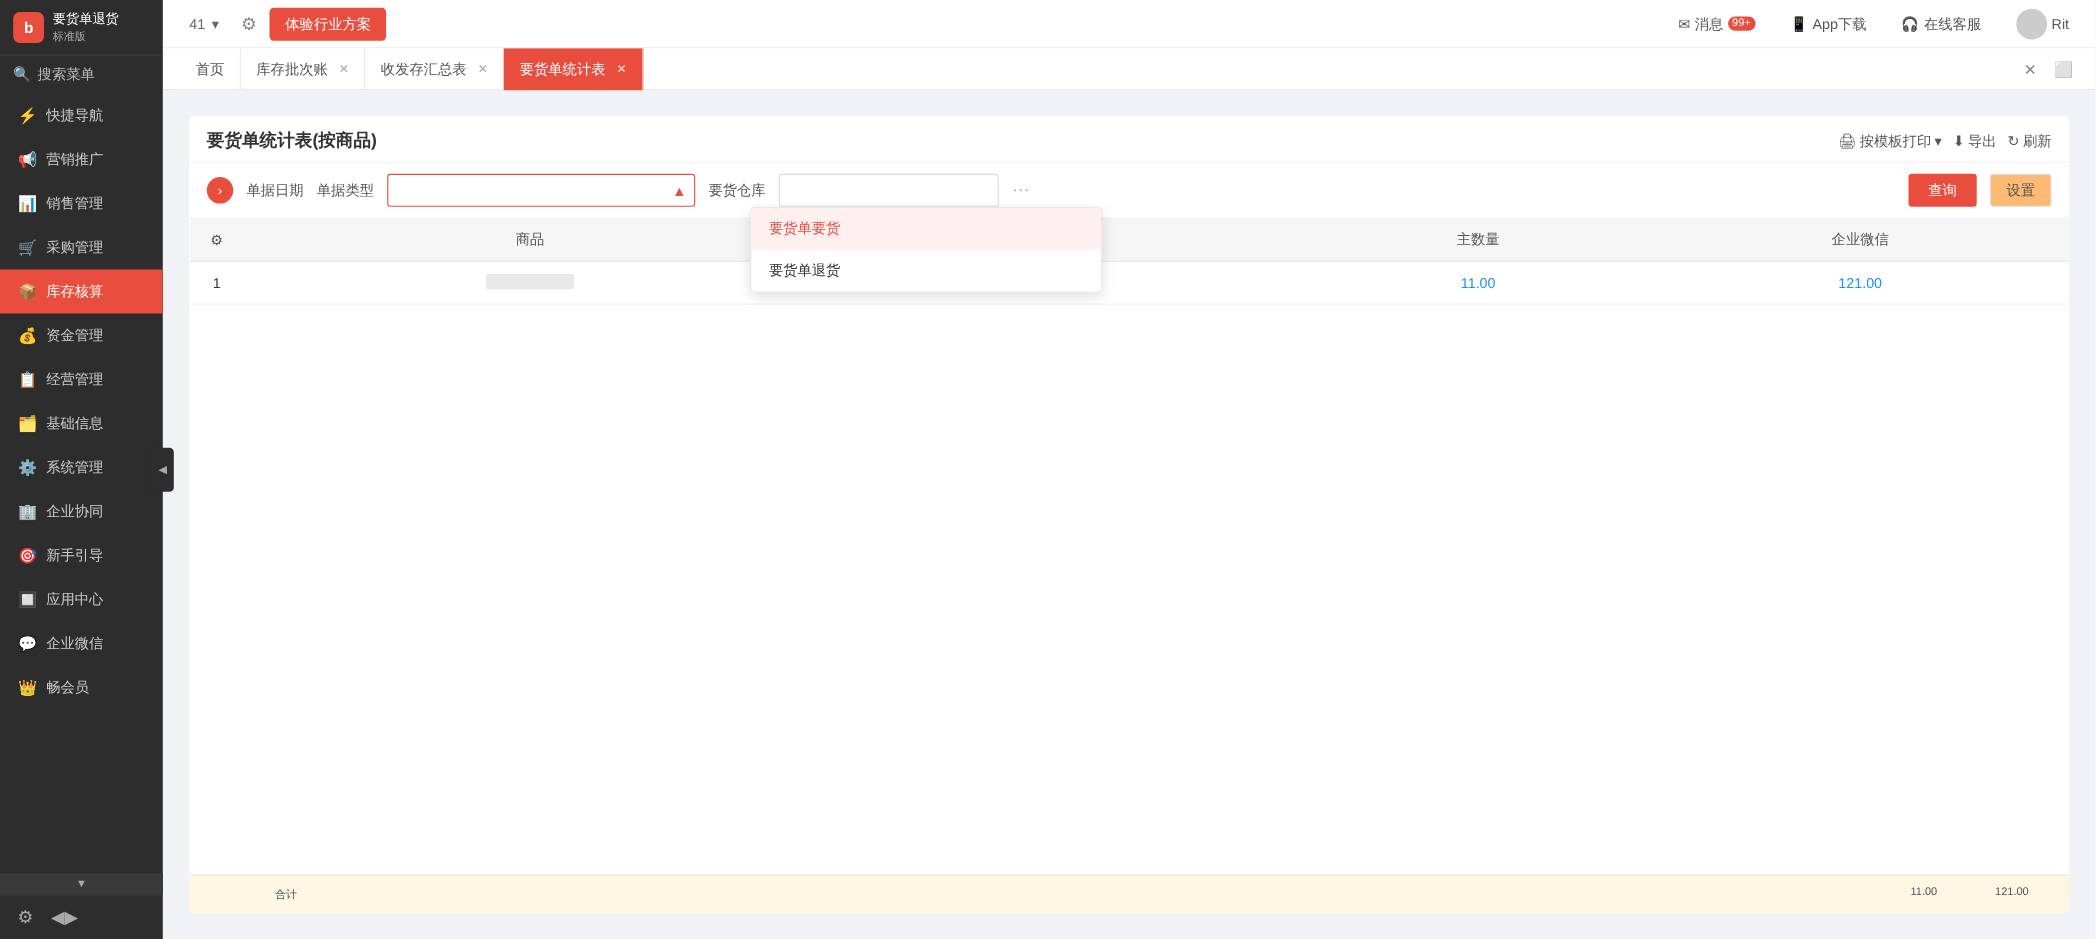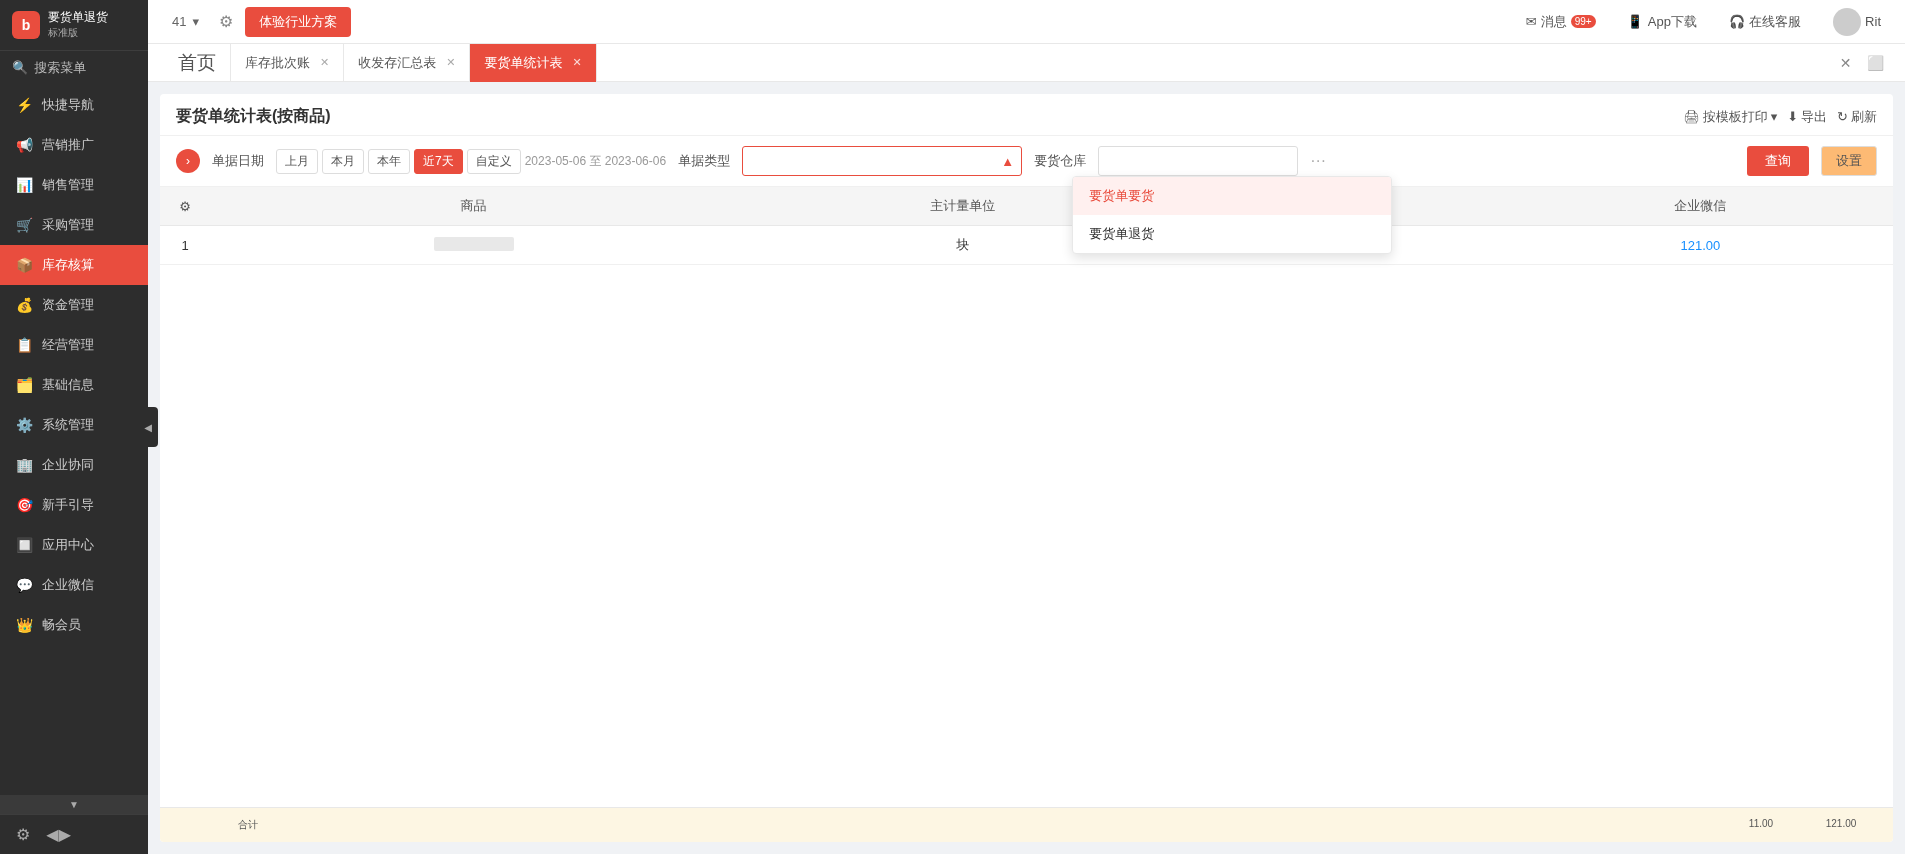--- a/index.html
+++ b/index.html
@@ -191,32 +191,32 @@
       align-items: center;
       padding: 0 14px;
       cursor: pointer;
       color: #555;
       font-size: 13px;
       gap: 6px;
       border-right: 1px solid #e8e8e8;
       white-space: nowrap;
     }
     .tab-item.active { background: #e94d3e; color: #fff; }
-    .tab-home { font-size: 19px; color: #555; padding: 0 14px; border-right: 1px solid #e8e8e8; }
+    .tab-home { font-size: 13px; color: #555; padding: 0 14px; border-right: 1px solid #e8e8e8; }
     .tab-close { font-size: 11px; color: #aaa; margin-left: 4px; }
     .tab-item.active .tab-close { color: rgba(255,255,255,0.8); }
     .tab-bar-right { margin-left: auto; display: flex; gap: 8px; }
     .tab-window-btn { color: #888; cursor: pointer; font-size: 14px; padding: 4px; }
 
     
     .content {
       flex: 1;
       overflow: hidden;
       background: #fff;
-      margin: 12px;
+      margin: 24px;
       border-radius: 4px;
       display: flex;
       flex-direction: column;
     }
 
     
     .page-header {
       display: flex;
       align-items: center;
       justify-content: space-between;
@@ -575,28 +575,20 @@
           <span>↻</span>
           <span>刷新</span>
         </div>
       </div>
     </div>
 
     <div class="filter-bar">
       <div class="filter-expand-btn">›</div>
 
       <span class="filter-label">单据日期</span>
-      <div class="date-range-group">
-        <button class="date-btn">上月</button>
-        <button class="date-btn">本月</button>
-        <button class="date-btn">本年</button>
-        <button class="date-btn recent-badge">近7天</button>
-        <button class="date-btn">自定义</button>
-        <span class="date-input">2023-05-06 至 2023-06-06</span>
-      </div>
 
       <span class="filter-label">单据类型</span>
       <div class="filter-select-wrapper" style="position:relative;">
         <input class="filter-select" type="text" value="" style="border-color: rgb(233, 77, 62);">
         <span class="select-arrow" style="color:#e94d3e;">▲</span>
 
         <div class="dropdown-overlay">
           <div class="dropdown-item selected">要货单要货</div>
           <div class="dropdown-item">要货单退货</div>
         </div>

